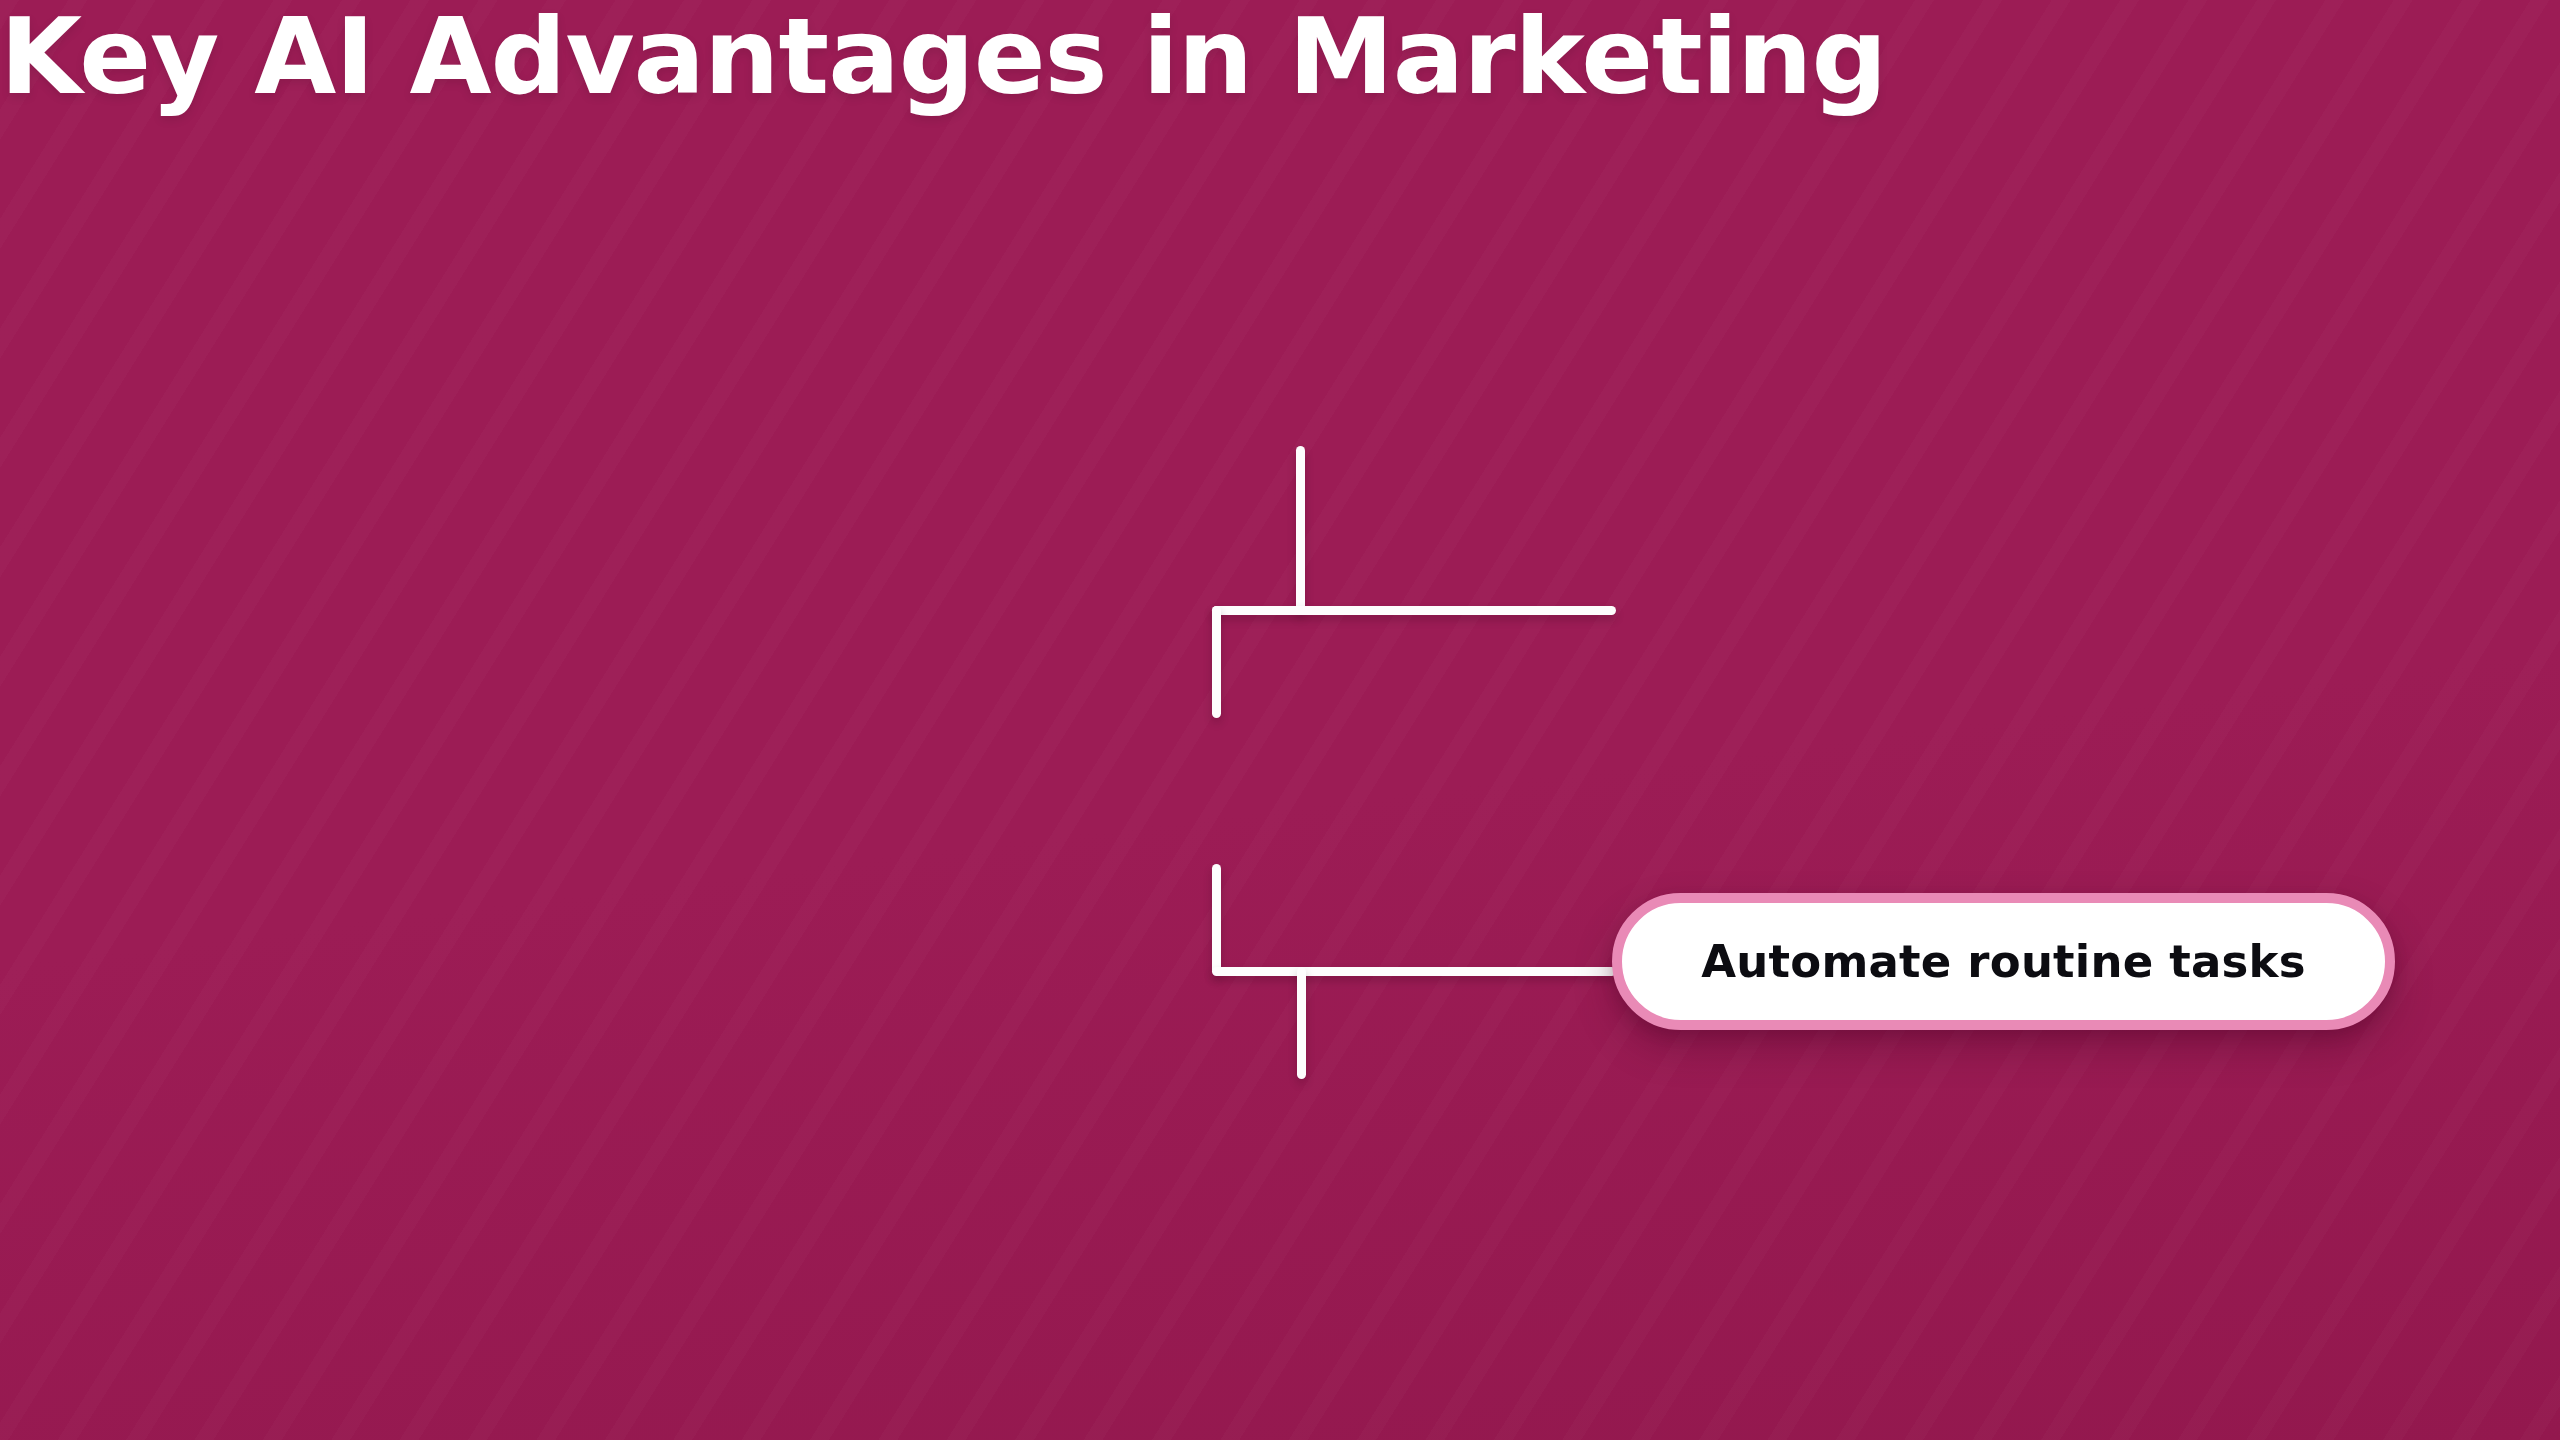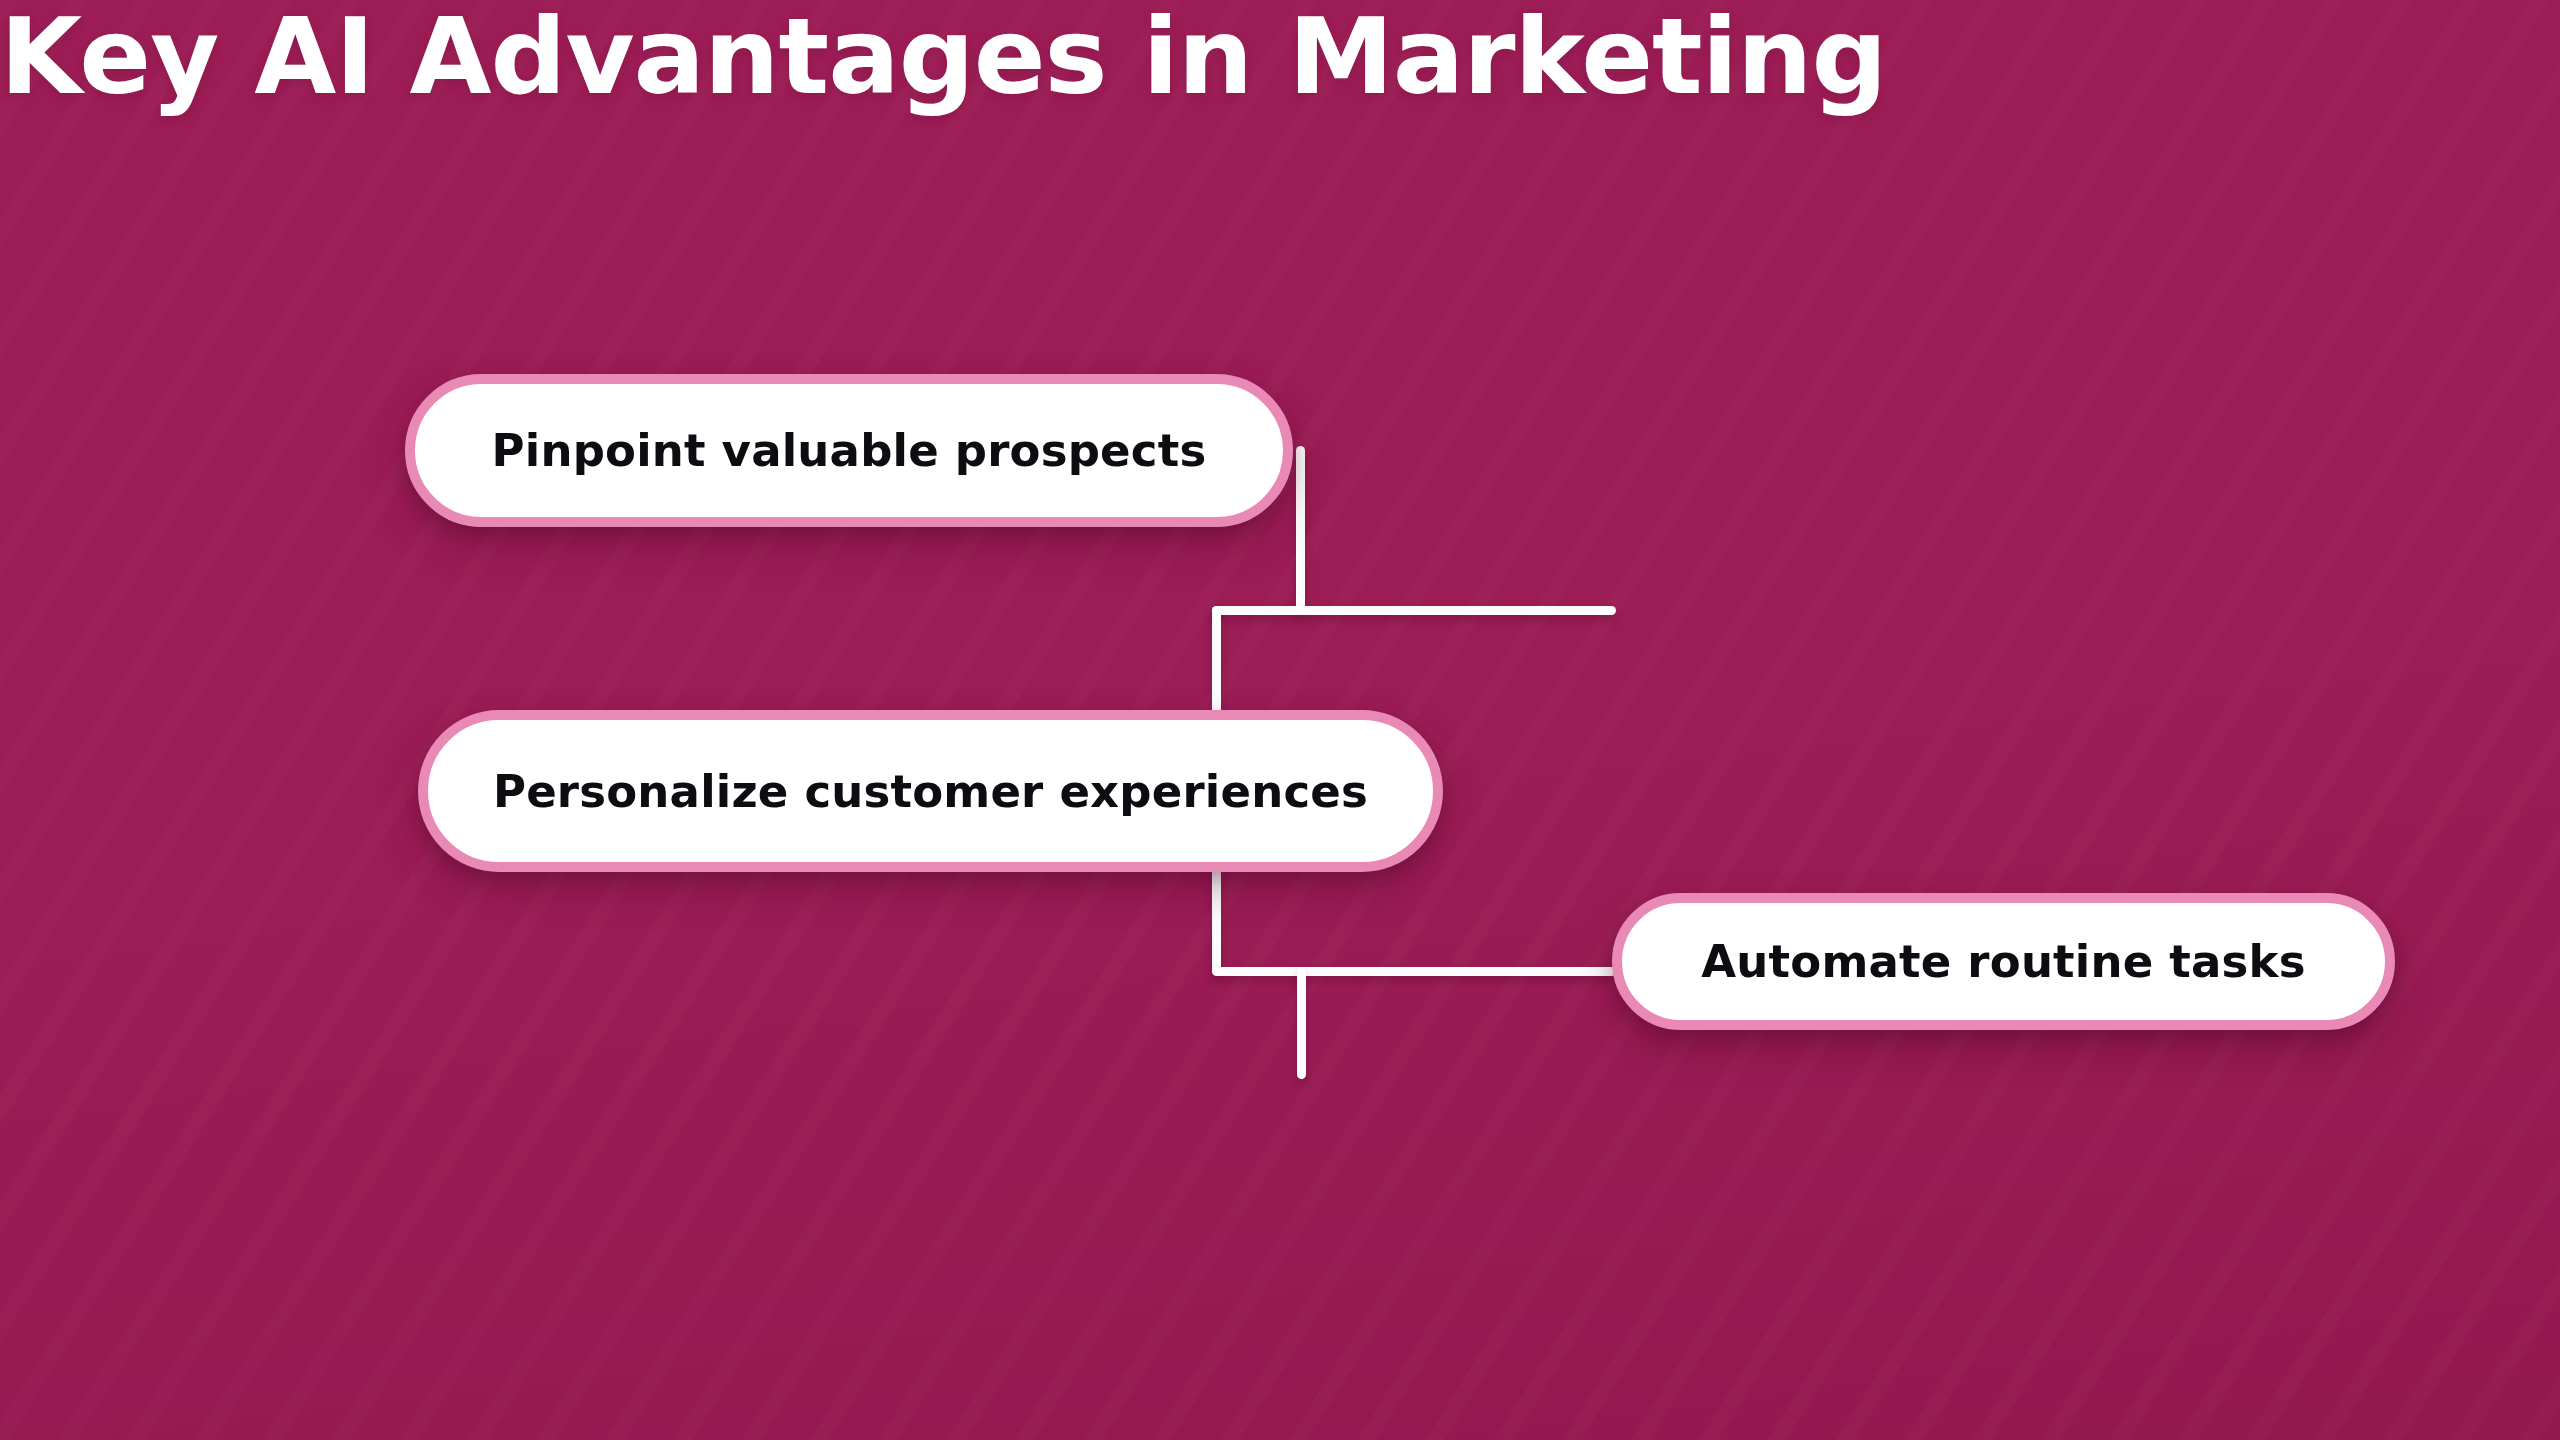--- a/index.html
+++ b/index.html
@@ -80,27 +80,21 @@
 
   <h1 class="title">Key AI Advantages in Marketing</h1>
 
   <div class="connector v1"></div>
   <div class="connector h1"></div>
   <div class="connector v2"></div>
   <div class="connector v3"></div>
   <div class="connector h2"></div>
   <div class="connector v4"></div>
 
-  <div class="node node-pinpoint">
-    <span class="label">Pinpoint valuable prospects</span>
-  </div>
 
 
-  <div class="node node-personalize">
-    <span class="label">Personalize customer experiences</span>
-  </div>
 
   <div class="node node-automate">
     <span class="label">Automate routine tasks</span>
   </div>
 
 
 </div>
 
 </body></html>

